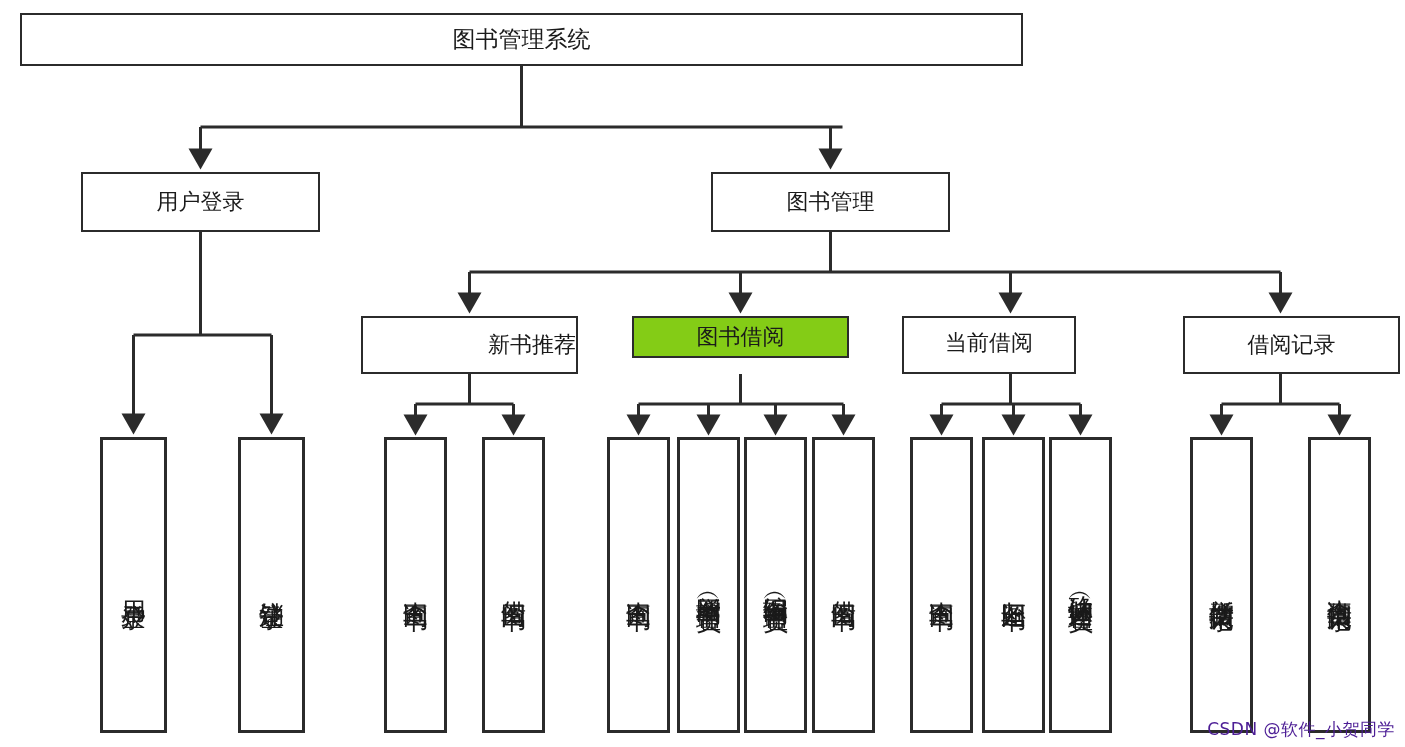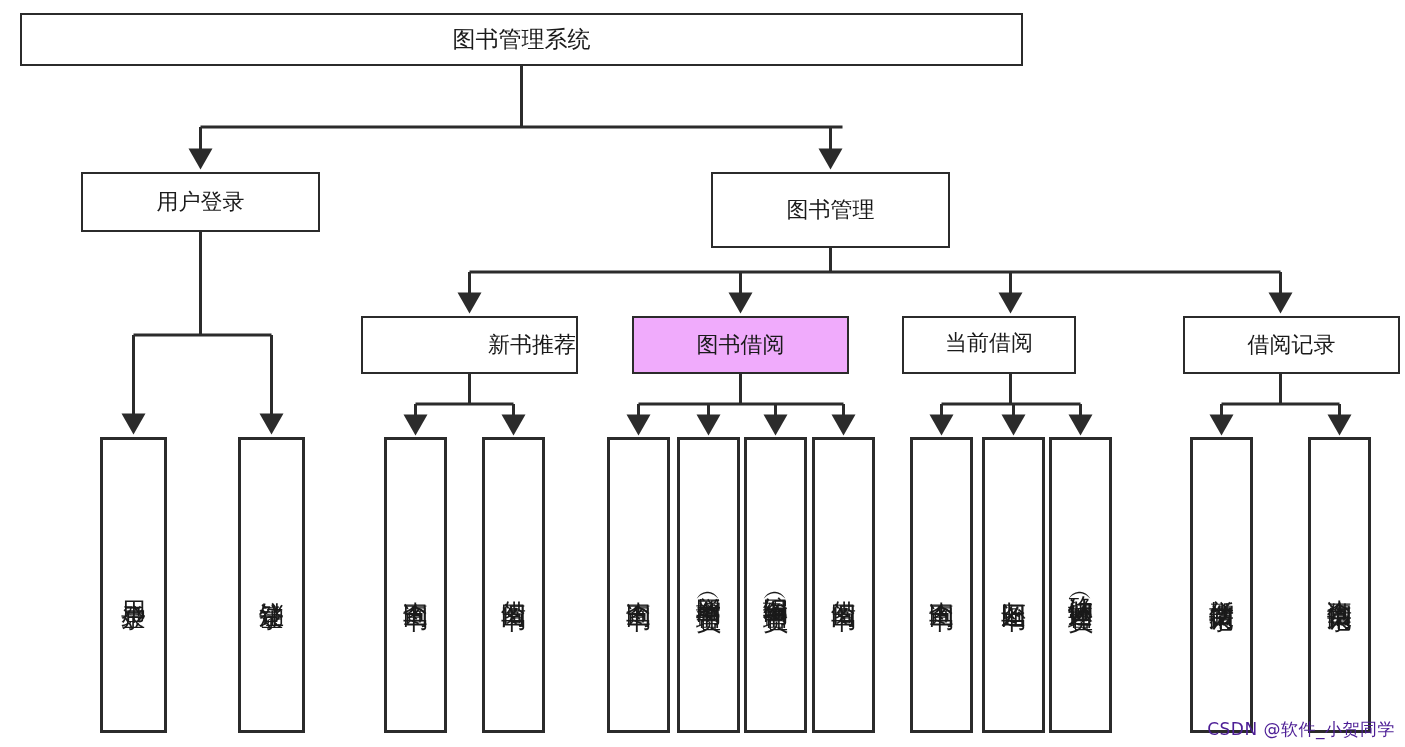--- a/index.html
+++ b/index.html
@@ -129,28 +129,28 @@
     </g>
   </svg>
 
   <div class="node horiz root" id="node-root" style="left: 20px; top: 13px; width: 1003px; height: 53px; border-color: rgb(43, 43, 43); color: rgb(26, 26, 26); background: rgb(255, 255, 255);">
     <span class="node-label">图书管理系统</span>
   </div>
 
   <div class="node horiz" id="node-l2-0" style="left: 81px; top: 172px; width: 239px; height: 60px; border-color: rgb(43, 43, 43); color: rgb(26, 26, 26); background: rgb(255, 255, 255);">
     <span class="node-label">用户登录</span>
   </div>
-  <div class="node horiz" id="node-l2-1" style="left: 711px; top: 172px; width: 239px; height: 76px; border-color: rgb(43, 43, 43); color: rgb(26, 26, 26); background: rgb(255, 255, 255);">
+  <div class="node horiz" id="node-l2-1" style="left: 711px; top: 172px; width: 239px; height: 60px; border-color: rgb(43, 43, 43); color: rgb(26, 26, 26); background: rgb(255, 255, 255);">
     <span class="node-label">图书管理</span>
   </div>
 
   <div class="node horiz" id="node-l3-0" style="left: 361px; top: 316px; width: 217px; height: 58px; border-color: rgb(43, 43, 43); color: rgb(26, 26, 26); background: rgb(255, 255, 255); justify-content: flex-end;">
     <span class="node-label">新书推荐</span>
   </div>
-  <div class="node horiz" id="node-l3-1" style="left: 632px; top: 316px; width: 217px; height: 58px; border-color: rgb(43, 43, 43); color: rgb(26, 26, 26); background: #f0abfc;">
+  <div class="node horiz" id="node-l3-1" style="left: 632px; top: 316px; width: 217px; height: 42px; border-color: rgb(43, 43, 43); color: rgb(26, 26, 26); background: #84cc16;">
     <span class="node-label">图书借阅</span>
   </div>
   <div class="node horiz" id="node-l3-2" style="left: 902px; top: 316px; width: 174px; height: 58px; border-color: rgb(43, 43, 43); color: rgb(26, 26, 26); background: rgb(255, 255, 255); font-family: Liberation Mono, monospace;">
     <span class="node-label">当前借阅</span>
   </div>
   <div class="node horiz" id="node-l3-3" style="left: 1172px; top: 316px; width: 217px; height: 58px; border-color: rgb(43, 43, 43); color: rgb(26, 26, 26); background: rgb(255, 255, 255); margin-left: 11px;">
     <span class="node-label">借阅记录</span>
   </div>
 
   <div class="node vert" id="node-leaf-0" style="left: 100px; top: 437px; width: 67px; height: 296px; border-color: rgb(43, 43, 43); color: rgb(26, 26, 26); background: rgb(255, 255, 255);">

